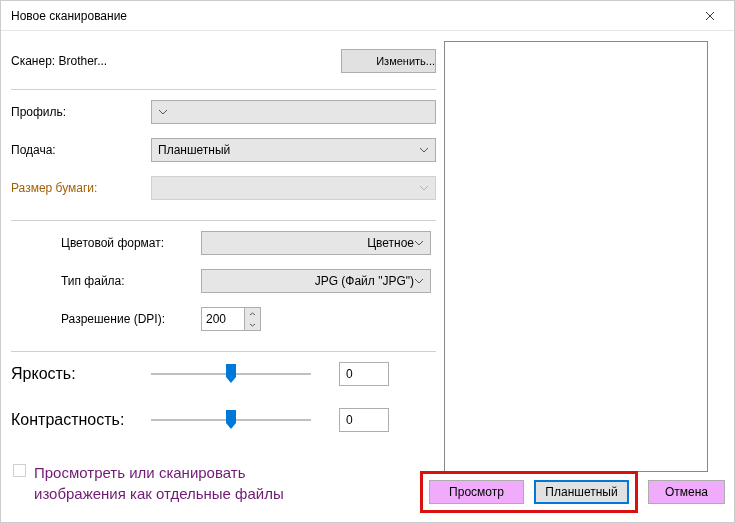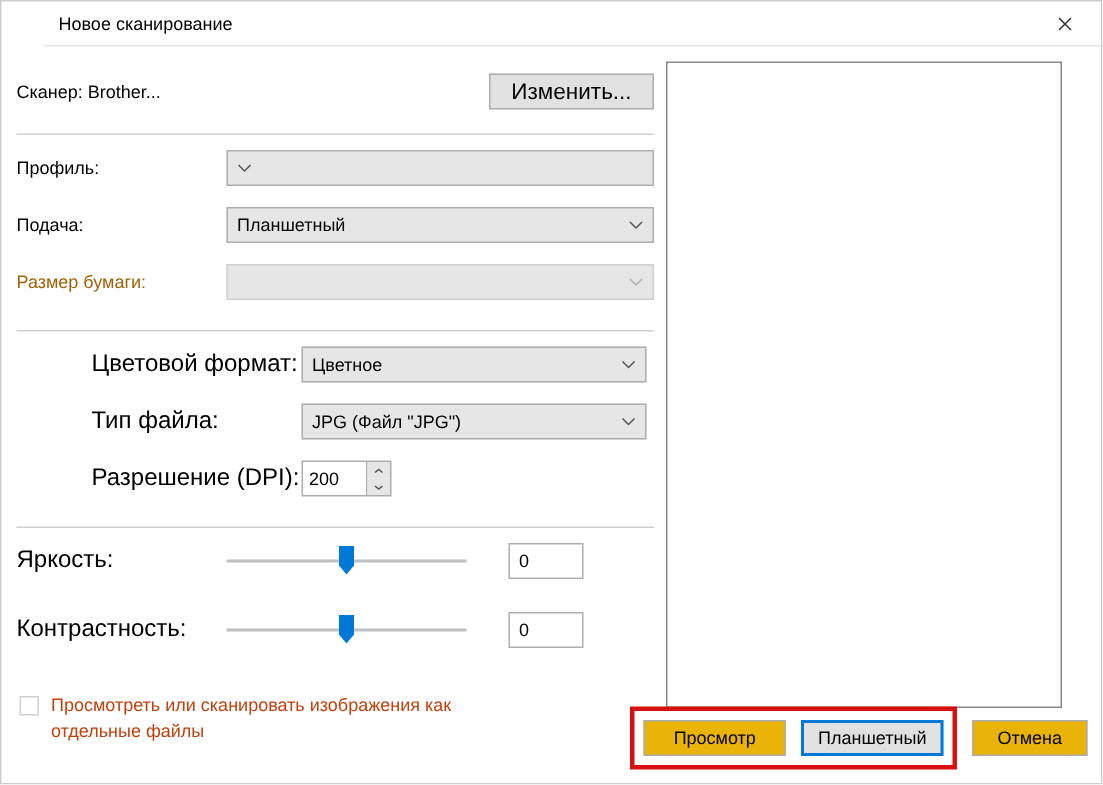--- a/index.html
+++ b/index.html
@@ -1,56 +1,56 @@
 <!DOCTYPE html>
 <html><head>
   <meta charset="utf-8">
   <style>
     * { box-sizing: border-box; margin: 0; padding: 0; font-family: 'Segoe UI', Tahoma, sans-serif; font-size: 12px; }
     body { width: 735px; height: 523px; background: #fff; position: relative; }
     .window { width: 735px; height: 523px; border: 1px solid #ccc; background: #fff; display: flex; flex-direction: column; }
-    .titlebar { height: 30px; display: flex; align-items: center; justify-content: space-between; padding: 0 2px 0 10px; border-bottom: 1px solid #e5e5e5; margin-left: 28px; }
+    .titlebar { height: 30px; display: flex; align-items: center; justify-content: space-between; padding: 0 2px 0 10px; border-bottom: 1px solid #e5e5e5; }
     .titlebar-title { font-size: 12px; }
     .close-btn { width: 45px; height: 28px; display: flex; align-items: center; justify-content: center; cursor: pointer; }
     .close-btn svg { width: 10px; height: 10px; }
     .content { flex: 1; display: flex; padding: 10px 26px 0 10px; gap: 8px; }
     .left-panel { width: 425px; display: flex; flex-direction: column; }
     .scanner-row { display: flex; align-items: center; justify-content: space-between; height: 40px; }
     .scanner-label { font-size: 12px; }
-    .change-btn { width: 110px; height: 24px; background: #e1e1e1; border: 1px solid #adadad; cursor: pointer; font-size: 15px; }
+    .change-btn { width: 95px; height: 24px; background: #e1e1e1; border: 1px solid #adadad; cursor: pointer; font-size: 11px; text-align: right; }
     .divider { height: 1px; background: #d0d0d0; margin: 8px 0; }
     .form-row { display: flex; align-items: center; height: 28px; margin-bottom: 10px; }
     .form-label { width: 140px; font-size: 12px; }
     .form-label.disabled { color: #a16207; }
     .select { flex: 1; height: 24px; background: #e6e6e6; border: 1px solid #adadad; padding: 0 6px; display: flex; align-items: center; justify-content: space-between; cursor: pointer; }
     .select.disabled { background: #e6e6e6; color: #a0a0a0; border-color: #d0d0d0; cursor: default; }
     .select-text { font-size: 12px; }
     .chevron { width: 10px; height: 10px; }
     .form-row.indented { padding-left: 50px; }
-    .form-label2 { width: 140px; font-size: 16px; }
-    .select2 { width: 230px; height: 24px; background: #e6e6e6; border: 1px solid #adadad; padding: 0 6px; display: flex; align-items: center; justify-content: space-between; cursor: pointer; }
+    .form-label2 { width: 140px; font-size: 12px; }
+    .select2 { width: 230px; height: 24px; background: #e6e6e6; border: 1px solid #adadad; padding: 0 6px; display: flex; align-items: center; justify-content: flex-end; cursor: pointer; }
     .spinner-wrap { display: flex; align-items: center; }
     .spinner { width: 60px; height: 24px; border: 1px solid #adadad; display: flex; background: #fff; }
     .spinner input { width: 42px; border: none; padding: 0 4px; font-size: 12px; text-align: left; outline: none; }
     .spinner-btns { width: 16px; display: flex; flex-direction: column; border-left: 1px solid #adadad; }
     .spinner-btn { flex: 1; background: #e6e6e6; display: flex; align-items: center; justify-content: center; cursor: pointer; }
     .spinner-btn svg { width: 7px; height: 4px; }
     .slider-row { display: flex; align-items: center; height: 28px; margin-bottom: 18px; }
     .slider-label { width: 140px; font-size: 16px; }
     .slider-track { width: 160px; height: 24px; display: flex; align-items: center; position: relative; }
     .slider-line { width: 100%; height: 2px; background: #c0c0c0; }
     .slider-thumb { position: absolute; left: 50%; transform: translateX(-50%); width: 12px; height: 20px; }
     .slider-value { width: 50px; height: 24px; border: 1px solid #adadad; margin-left: 28px; padding: 0 6px; display: flex; align-items: center; font-size: 12px; background: #fff; }
     .checkbox-row { display: flex; align-items: flex-start; margin-top: 10px; gap: 8px; padding-left: 2px; }
     .checkbox { width: 13px; height: 13px; border: 1px solid #d0d0d0; background: #fff; margin-top: 2px; flex-shrink: 0; }
-    .checkbox-label { color: #c2410c; font-size: 12px; line-height: 1.4; max-width: 280px; }
+    .checkbox-label { color: #701a75; font-size: 15px; line-height: 1.4; max-width: 280px; }
     .preview-panel { flex: 1; border: 1px solid #888; margin-bottom: 50px; background: #fff; }
     .footer { position: absolute; bottom: 10px; right: 10px; display: flex; align-items: center; gap: 10px; }
     .highlight-box { border: 3px solid #d81010; padding: 6px; display: flex; gap: 10px; }
-    .footer-btn { width: 95px; height: 24px; background: #eab308; border: 1px solid #adadad; cursor: pointer; font-size: 12px; }
+    .footer-btn { width: 95px; height: 24px; background: #f0abfc; border: 1px solid #adadad; cursor: pointer; font-size: 12px; }
     .footer-btn.primary { background: #e1e1e1; border: 2px solid #0078d7; }
     .footer-btn.cancel { width: 77px; }
   </style>
 </head>
 <body>
 
 <div class="window">
   <div class="titlebar">
     <span class="titlebar-title">Новое сканирование</span>
     <div class="close-btn">

